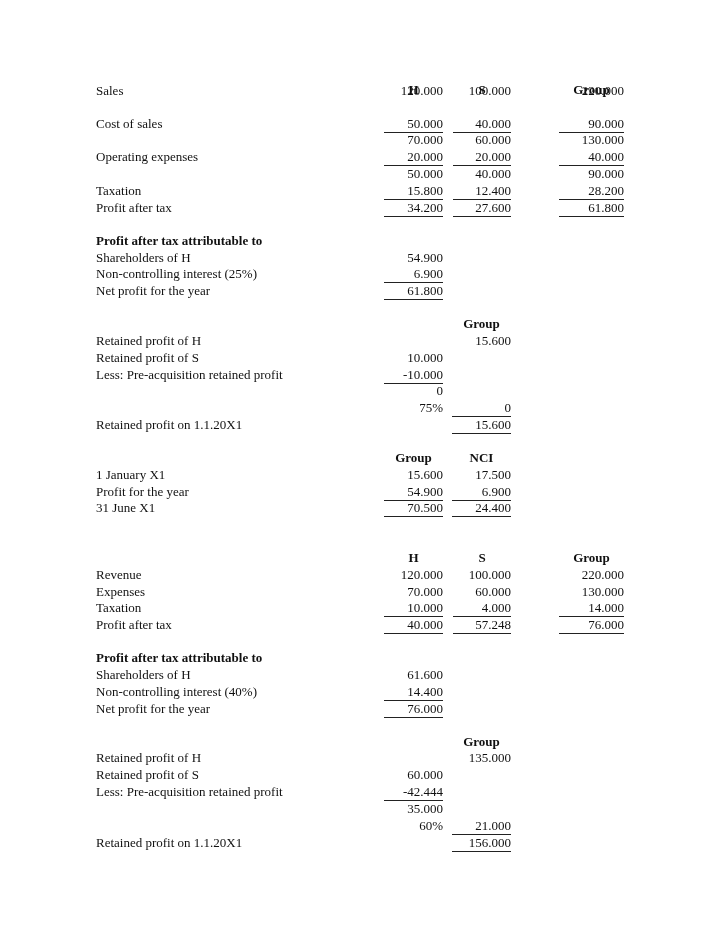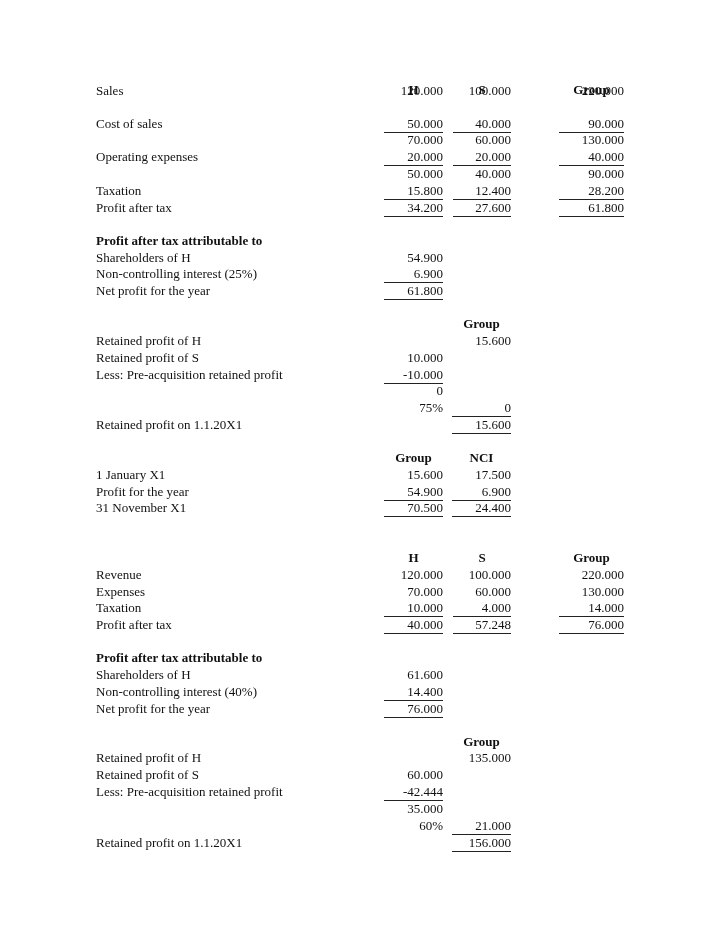--- a/index.html
+++ b/index.html
@@ -159,21 +159,21 @@
       <span class="cell r2">17.500</span>
     </div>
     <div class="row" style="top:484px">
       <span class="label">Profit for the year</span>
       <span class="cell r1">54.900</span>
       <span class="cell r2">6.900</span>
     </div>
     <div class="ul" style="top:500px;left:384px;width:59px"></div>
     <div class="ul" style="top:500px;left:452px;width:59px"></div>
     <div class="row" style="top:500px">
-      <span class="label">31 November X1</span>
+      <span class="label">31 June X1</span>
       <span class="cell r1">70.500</span>
       <span class="cell r2">24.400</span>
     </div>
     <div class="ul" style="top:516px;left:384px;width:59px"></div>
     <div class="ul" style="top:516px;left:452px;width:59px"></div>
   </div>
 
   <div>
     <div class="row" style="top:550px">
       <span class="cell hdr c1">H</span>

